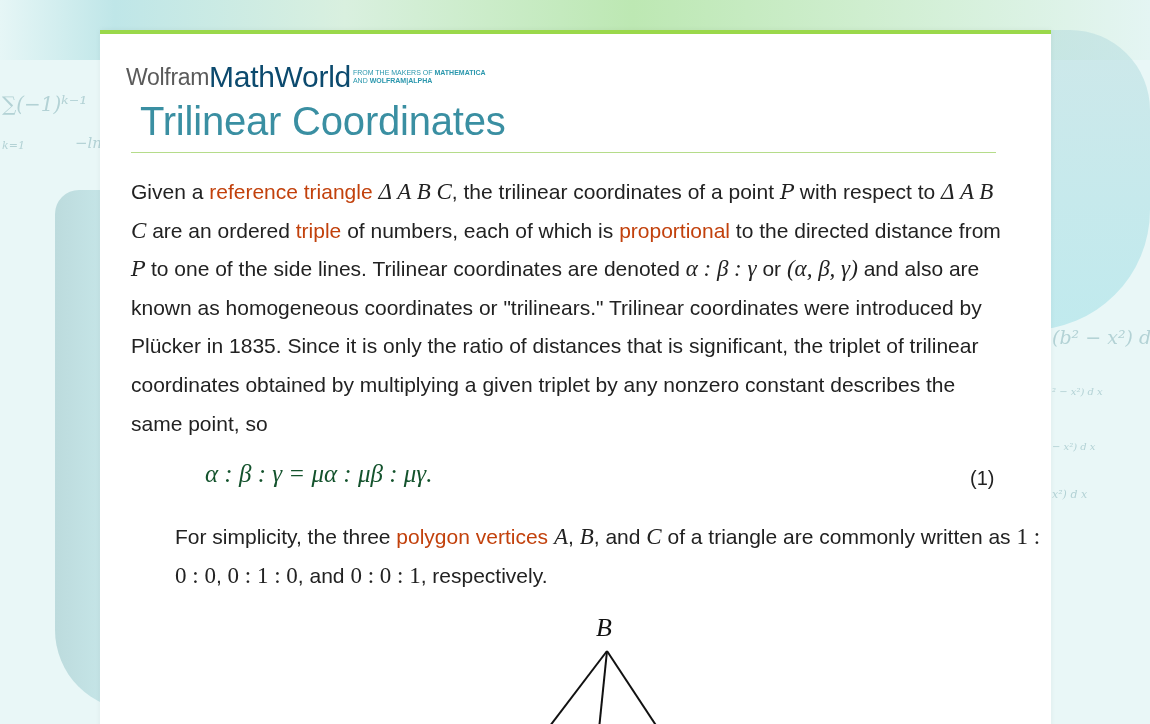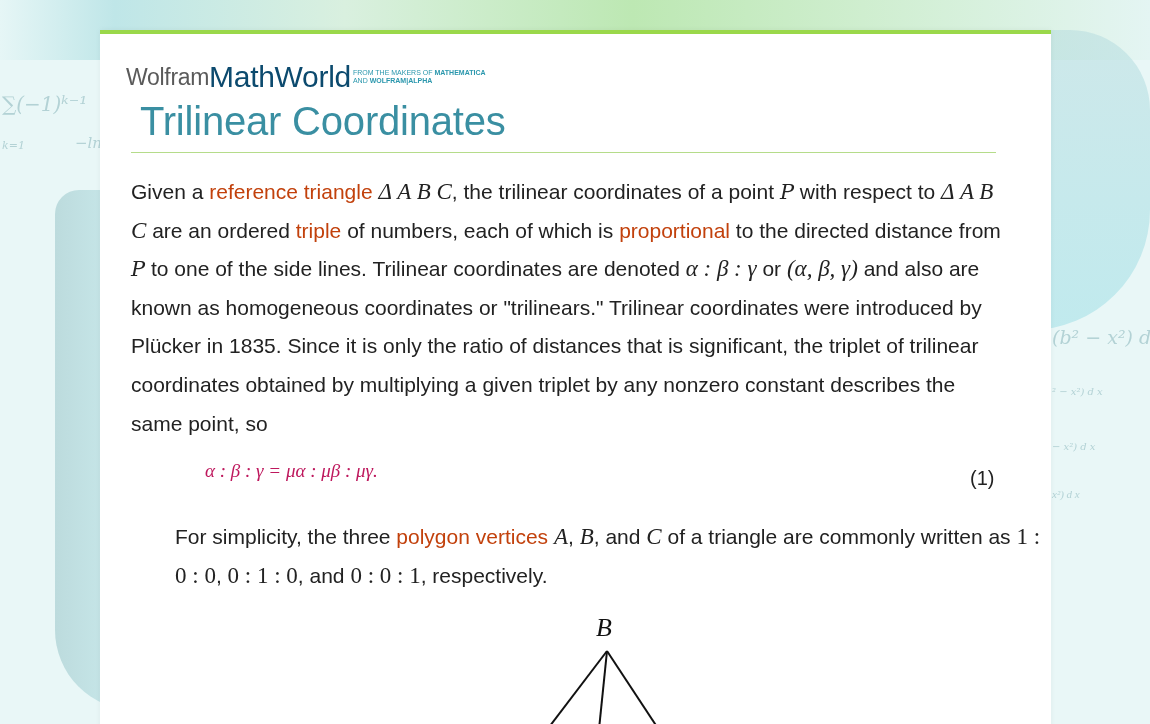--- a/index.html
+++ b/index.html
@@ -52,41 +52,41 @@
     position:absolute; left:31px; width:870px; margin:0;
     font-size:21px; line-height:38.6px; color:#222;
   }
   .p1 { top:139px; }
   .p2 { top:484px;margin-left:44px; }
   a.lnk { color:#c2410c; text-decoration:none; }
   .m { font-family:"DejaVu Serif", "Liberation Serif", serif; font-style:italic; font-size:21px; }
   .mr { font-family:"Liberation Serif", serif; font-size:23px; }
   .eq {
     position:absolute; left:105px; top:426px; font-family:"Liberation Serif", serif;
-    font-style:italic; font-size:19px; color:#be185d;
+    font-style:italic; font-size:25px; color:#14532d;
   }
   .eq-num {
     position:absolute; left:870px; top:433px; font-size:20px; color:#222;
   }
   .diagram { position:absolute; left:430px; top:575px; }
 </style>
 </head>
 <body>
 
 <div class="bg-top"></div>
 <div class="bg-shape-left"></div>
 <div class="bg-shape-right"></div>
 
 <div class="bg-formula" style="left:2px;top:92px;font-size:20px;">∑(−1)ᵏ⁻¹</div>
 <div class="bg-formula" style="left:2px;top:112px;font-size:11px;margin-top:27px;">k=1</div>
 <div class="bg-formula" style="left:75px;top:134px;font-size:15px;">−ln</div>
 <div class="bg-formula" style="left:1052px;top:326px;font-size:19px;">(b² − x²)  d x</div>
 <div class="bg-formula" style="left:1052px;top:386px;font-size:10px;">² − x²)  d x</div>
 <div class="bg-formula" style="left:1052px;top:441px;font-size:10px;">− x²)  d x</div>
-<div class="bg-formula" style="left:1052px;top:488px;font-size:11px;font-family:Liberation Serif, serif;">x²)  d x</div>
+<div class="bg-formula" style="left:1052px;top:488px;font-size:11px;">x²)  d x</div>
 
 <div class="card">
 
   <div class="logo">
     <span class="logo-wolfram">Wolfram</span>
     <span class="logo-mathworld">MathWorld</span>
     <span class="logo-tag">
       <span>FROM THE MAKERS OF </span><b>MATHEMATICA</b><br>
       <span>AND </span><b>WOLFRAM|ALPHA</b>
     </span>

